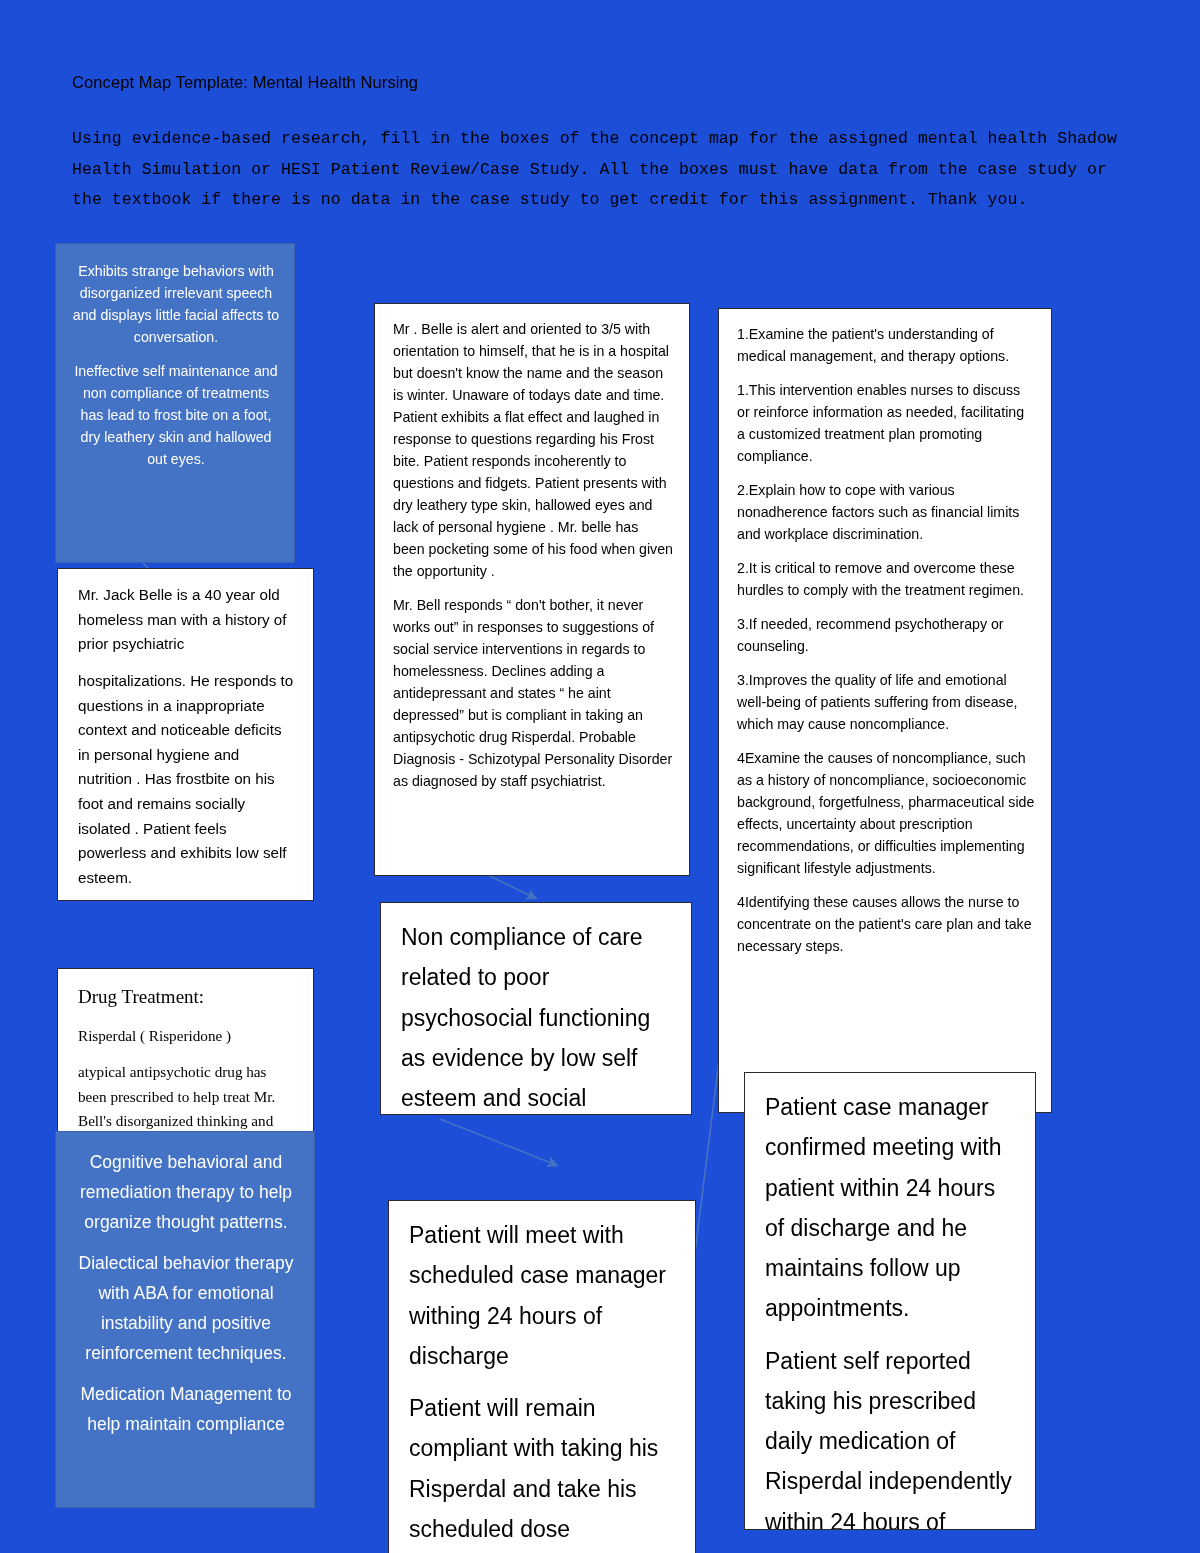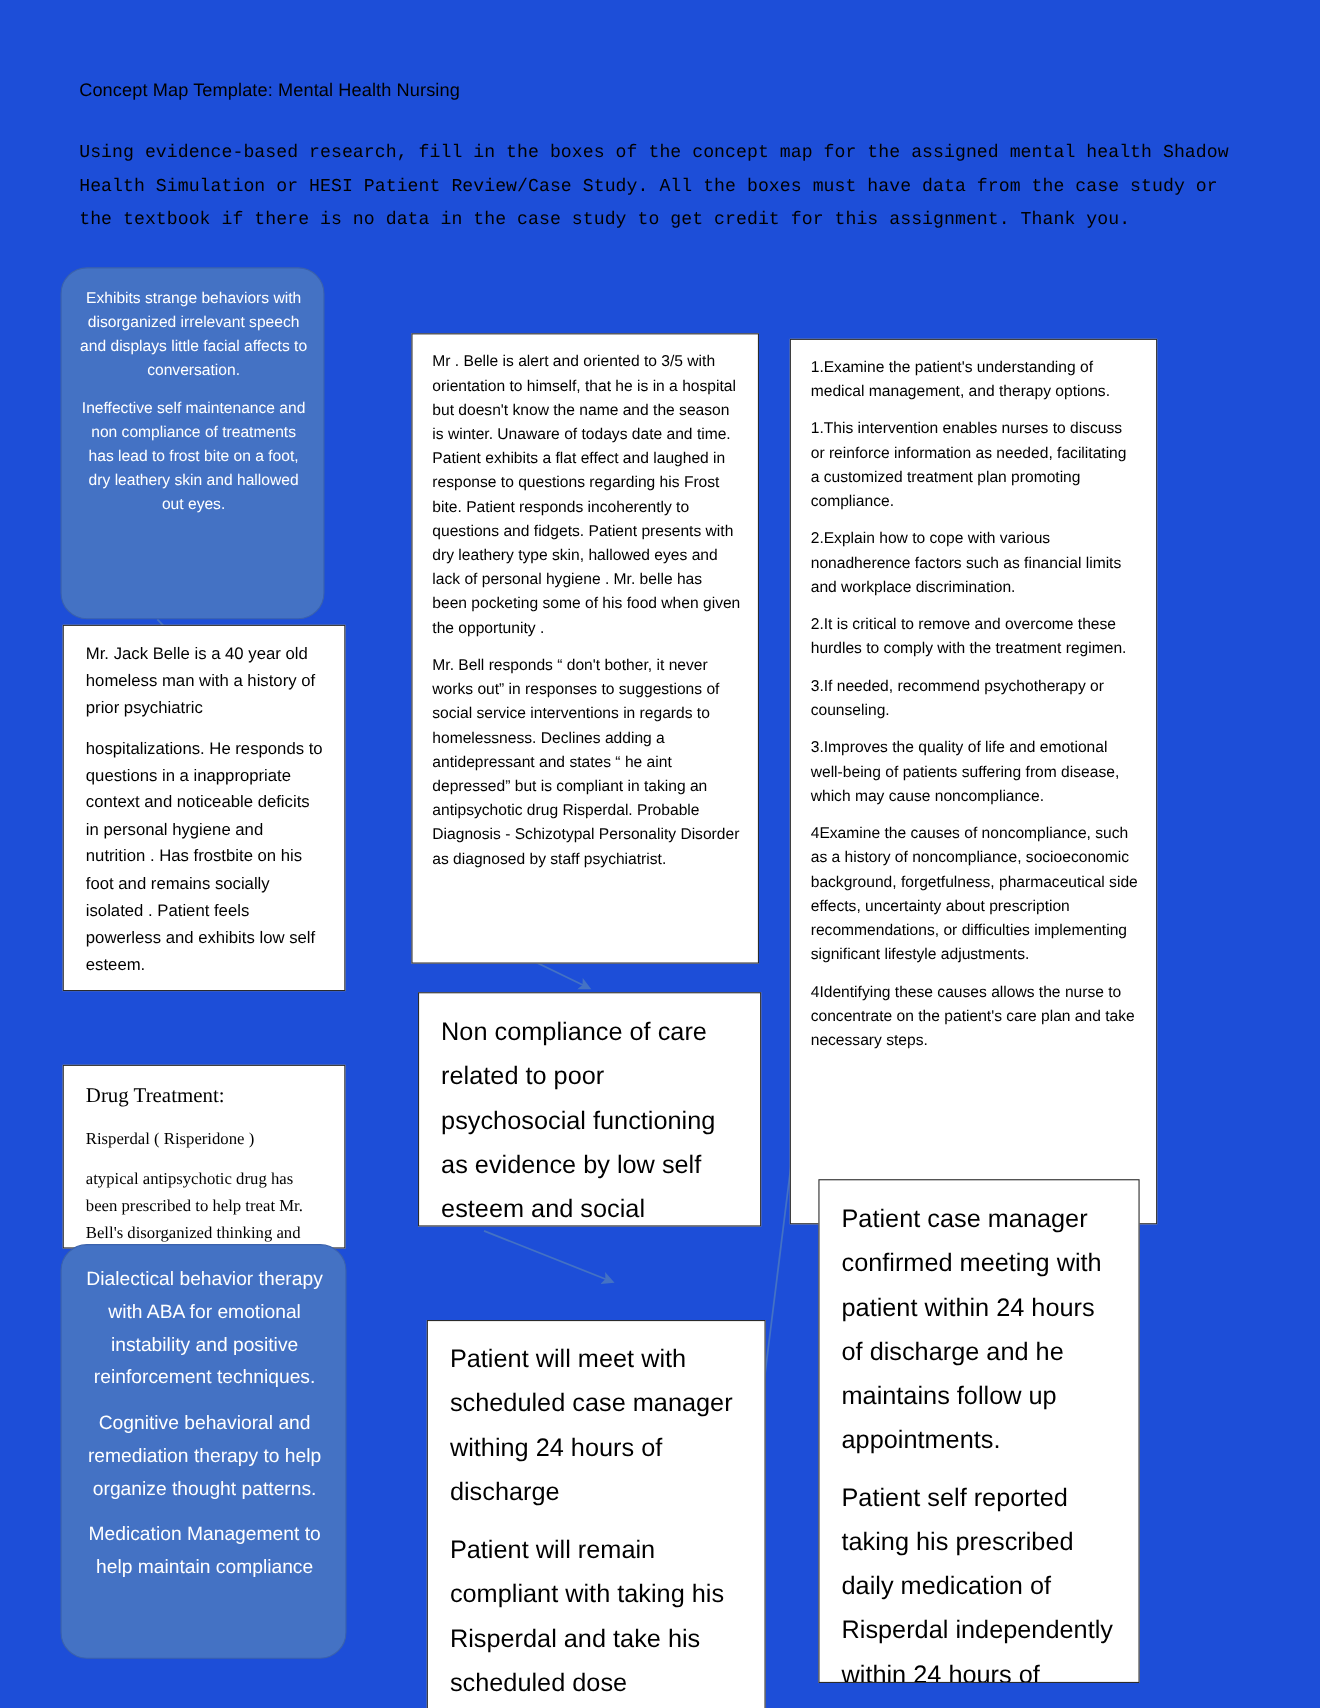--- a/index.html
+++ b/index.html
@@ -61,21 +61,21 @@
   }
   .box p:last-child { margin-bottom: 0; }
 
   
   .txt-sm  { font-size: 14.2px; line-height: 1.55; }
   .txt-md  { font-size: 15.2px; line-height: 1.62; }
   .txt-lg  { font-size: 17.5px; line-height: 1.70; }
   .txt-xl  { font-size: 23px; line-height: 1.75; }
 
   .pad-a { padding: 14px 16px 10px 18px; margin-top: 44px; }
-  .pad-b { padding: 16px 14px 10px 16px; border-radius: 24px; }
+  .pad-b { padding: 16px 14px 10px 16px; }
   .pad-c { padding: 14px 16px 10px 20px; }
 
   .heading-line {
     font-size: 19px;
     line-height: 1.5;
     margin-bottom: 14px;
   }
 
   
   #box-manifestations { left: 55px;  top: 243px;  width: 240px; height: 320px; }
@@ -138,22 +138,22 @@
     <p>hospitalizations. He responds to questions in a inappropriate context and noticeable deficits in personal hygiene and nutrition . Has frostbite on his foot and remains socially isolated . Patient feels powerless and exhibits low self esteem.</p>
   </div>
 
   <div class="box white txt-md pad-c" id="box-drug">
     <p class="heading-line">Drug Treatment:</p>
     <p>Risperdal ( Risperidone )</p>
     <p>atypical antipsychotic drug has been prescribed to help treat Mr. Bell's disorganized thinking and inappropriate affect.</p>
   </div>
 
   <div class="box blue txt-lg pad-b" id="box-therapies">
+    <p>Cognitive behavioral  and remediation therapy to help organize thought patterns.</p>
     <p>Dialectical behavior therapy with ABA for emotional instability  and positive reinforcement techniques.</p>
-    <p>Cognitive behavioral  and remediation therapy to help organize thought patterns.</p>
     <p>Medication Management to help maintain compliance</p>
   </div>
 
   <div class="box white txt-sm pad-a" id="box-assessment">
     <p>Mr . Belle is alert and oriented to 3/5 with orientation to himself, that he is in a hospital but doesn't know the name and the season is winter. Unaware of todays date and time. Patient exhibits a flat effect and laughed in response to questions regarding his Frost bite. Patient responds incoherently to questions and fidgets. Patient presents with dry leathery type skin, hallowed eyes and lack of personal hygiene . Mr. belle has been pocketing some of his food when given the opportunity .</p>
     <p>Mr. Bell responds “ don't bother, it never works out” in responses to suggestions of social service interventions in regards to homelessness. Declines adding a antidepressant and states “ he aint depressed” but is compliant in taking an antipsychotic drug Risperdal. Probable Diagnosis - Schizotypal Personality Disorder as diagnosed by staff psychiatrist.</p>
   </div>
 
   <div class="box white txt-xl pad-c" id="box-diagnosis">
     <p>Non compliance of care related to poor psychosocial functioning as evidence by low self esteem and social isolation.</p>

